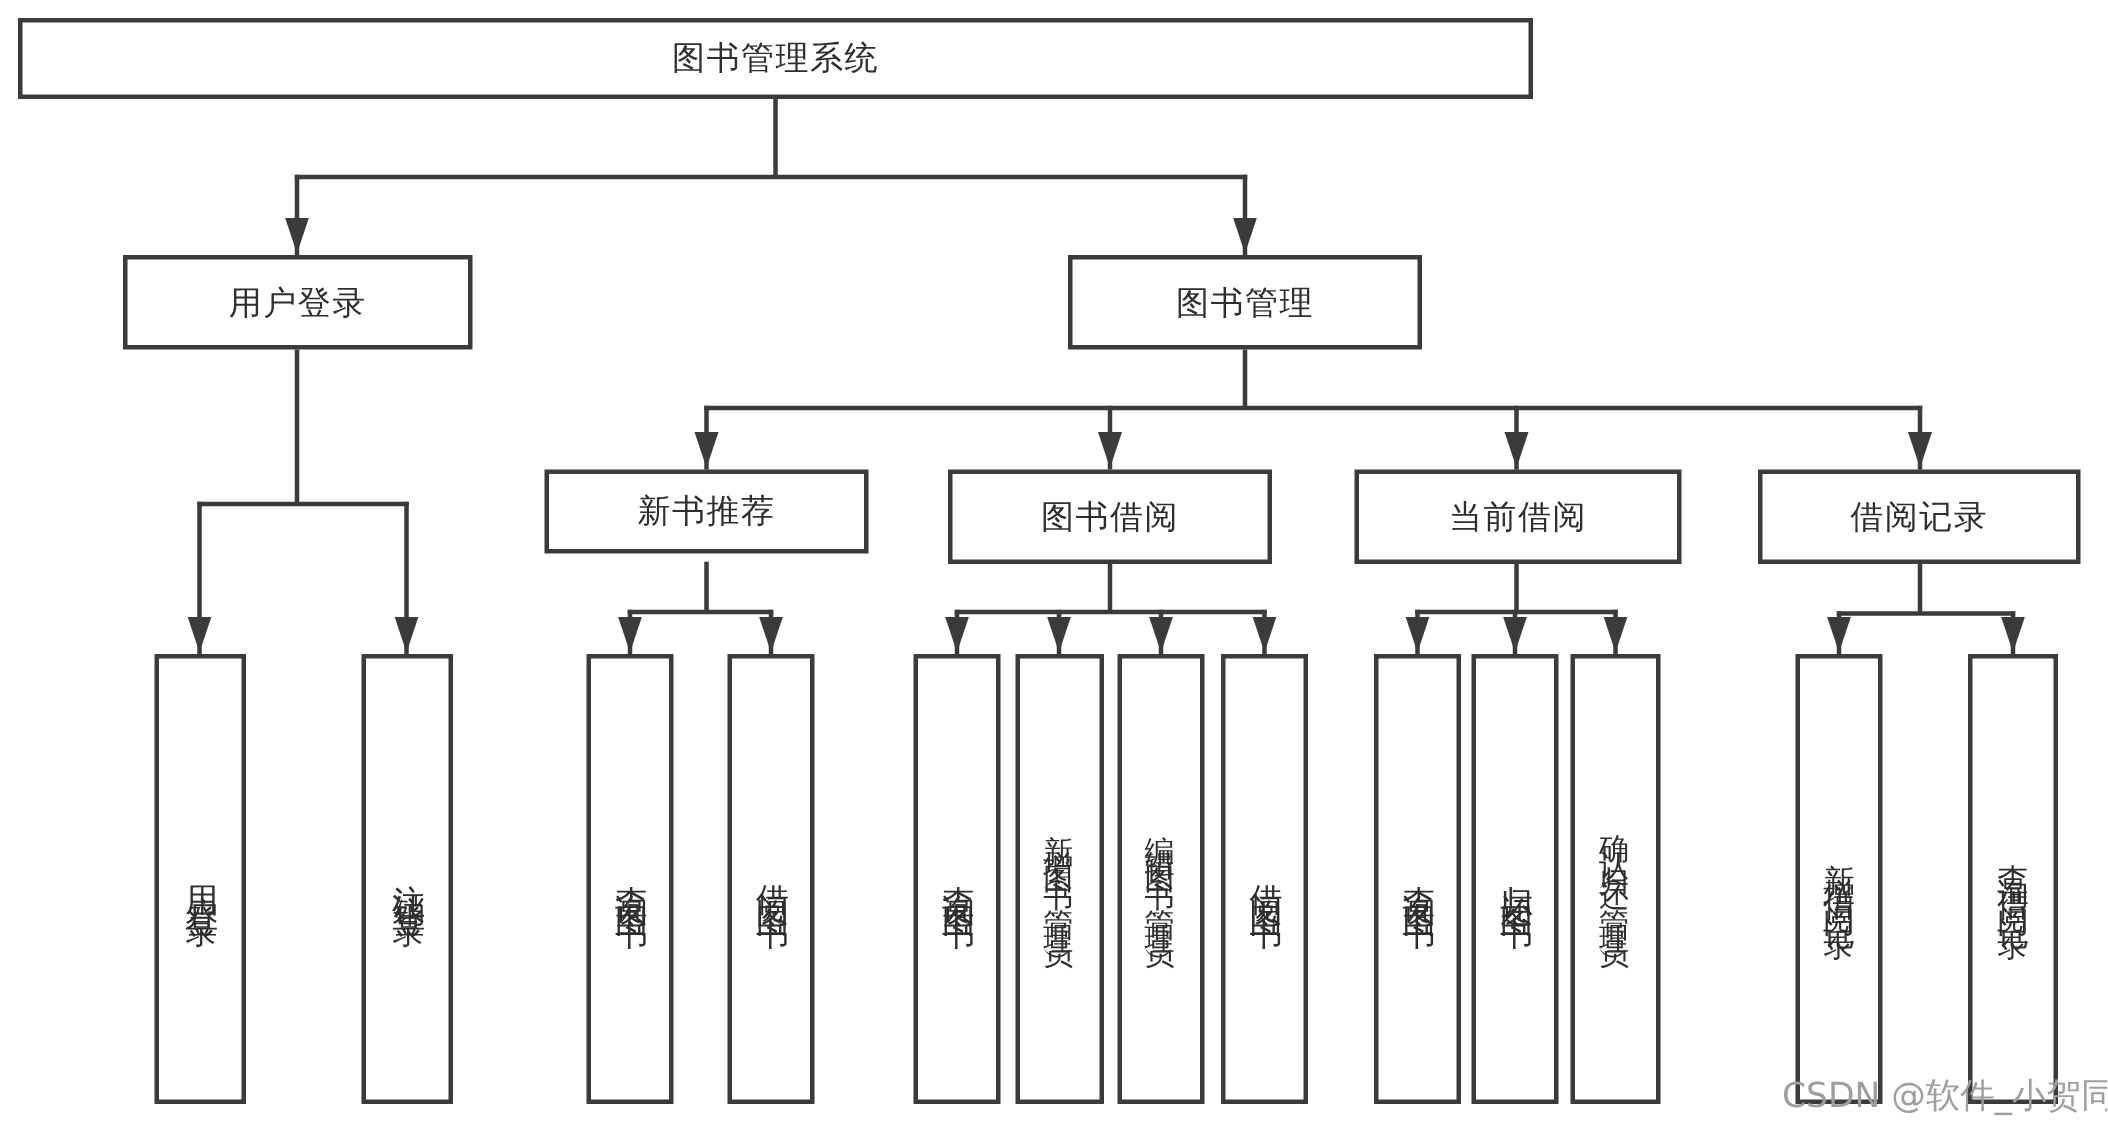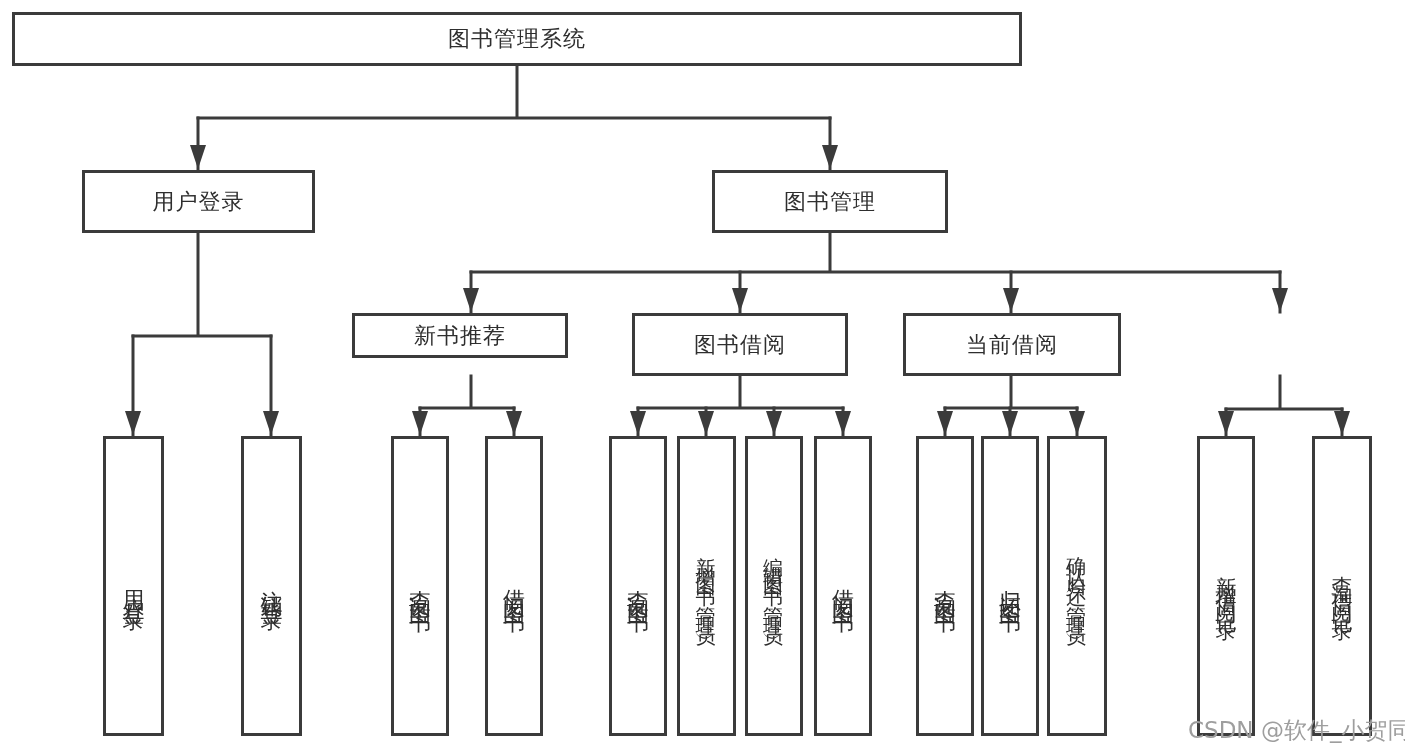--- a/index.html
+++ b/index.html
@@ -105,23 +105,24 @@
       <line x1="1226" y1="409" x2="1226" y2="435" marker-end="url(#arrow)"></line>
       <line x1="1342" y1="409" x2="1342" y2="435" marker-end="url(#arrow)"></line>
     </g>
   </svg>
 
   <div class="box h" style="left:12px;top:12px;width:1010px;height:54px;text-align:right;">图书管理系统</div>
 
   <div class="box h" style="left:82px;top:170px;width:233px;height:63px;">用户登录</div>
   <div class="box h" style="left:712px;top:170px;width:236px;height:63px;">图书管理</div>
 
-  <div class="box h" style="left:352px;top:313px;width:216px;height:45px;">新书推荐</div>
+  <div class="box h" style="left:363px;top:313px;width:216px;height:56px;">新书推荐</div>
   <div class="box h" style="left:903px;top:313px;width:218px;height:63px;">当前借阅</div>
   <div class="box h" style="left:632px;top:313px;width:216px;height:63px;">图书借阅</div>
+  <div class="box h" style="left:1172px;top:313px;width:215px;height:63px;">借阅记录</div>
 
   <div class="box v" style="left:103px;top:436px;width:61px;height:300px;">用户登录</div>
   <div class="box v" style="left:241px;top:436px;width:61px;height:300px;">注销登录</div>
 
   <div class="box v" style="left:391px;top:436px;width:58px;height:300px;">查询图书</div>
   <div class="box v" style="left:485px;top:436px;width:58px;height:300px;">借阅图书</div>
 
   <div class="box v" style="left:609px;top:436px;width:58px;height:300px;">查询图书</div>
   <div class="box v len9" style="left:677px;top:436px;width:59px;height:300px;">新增图书（管理员）</div>
   <div class="box v len9" style="left:745px;top:436px;width:58px;height:300px;">编辑图书（管理员）</div>

